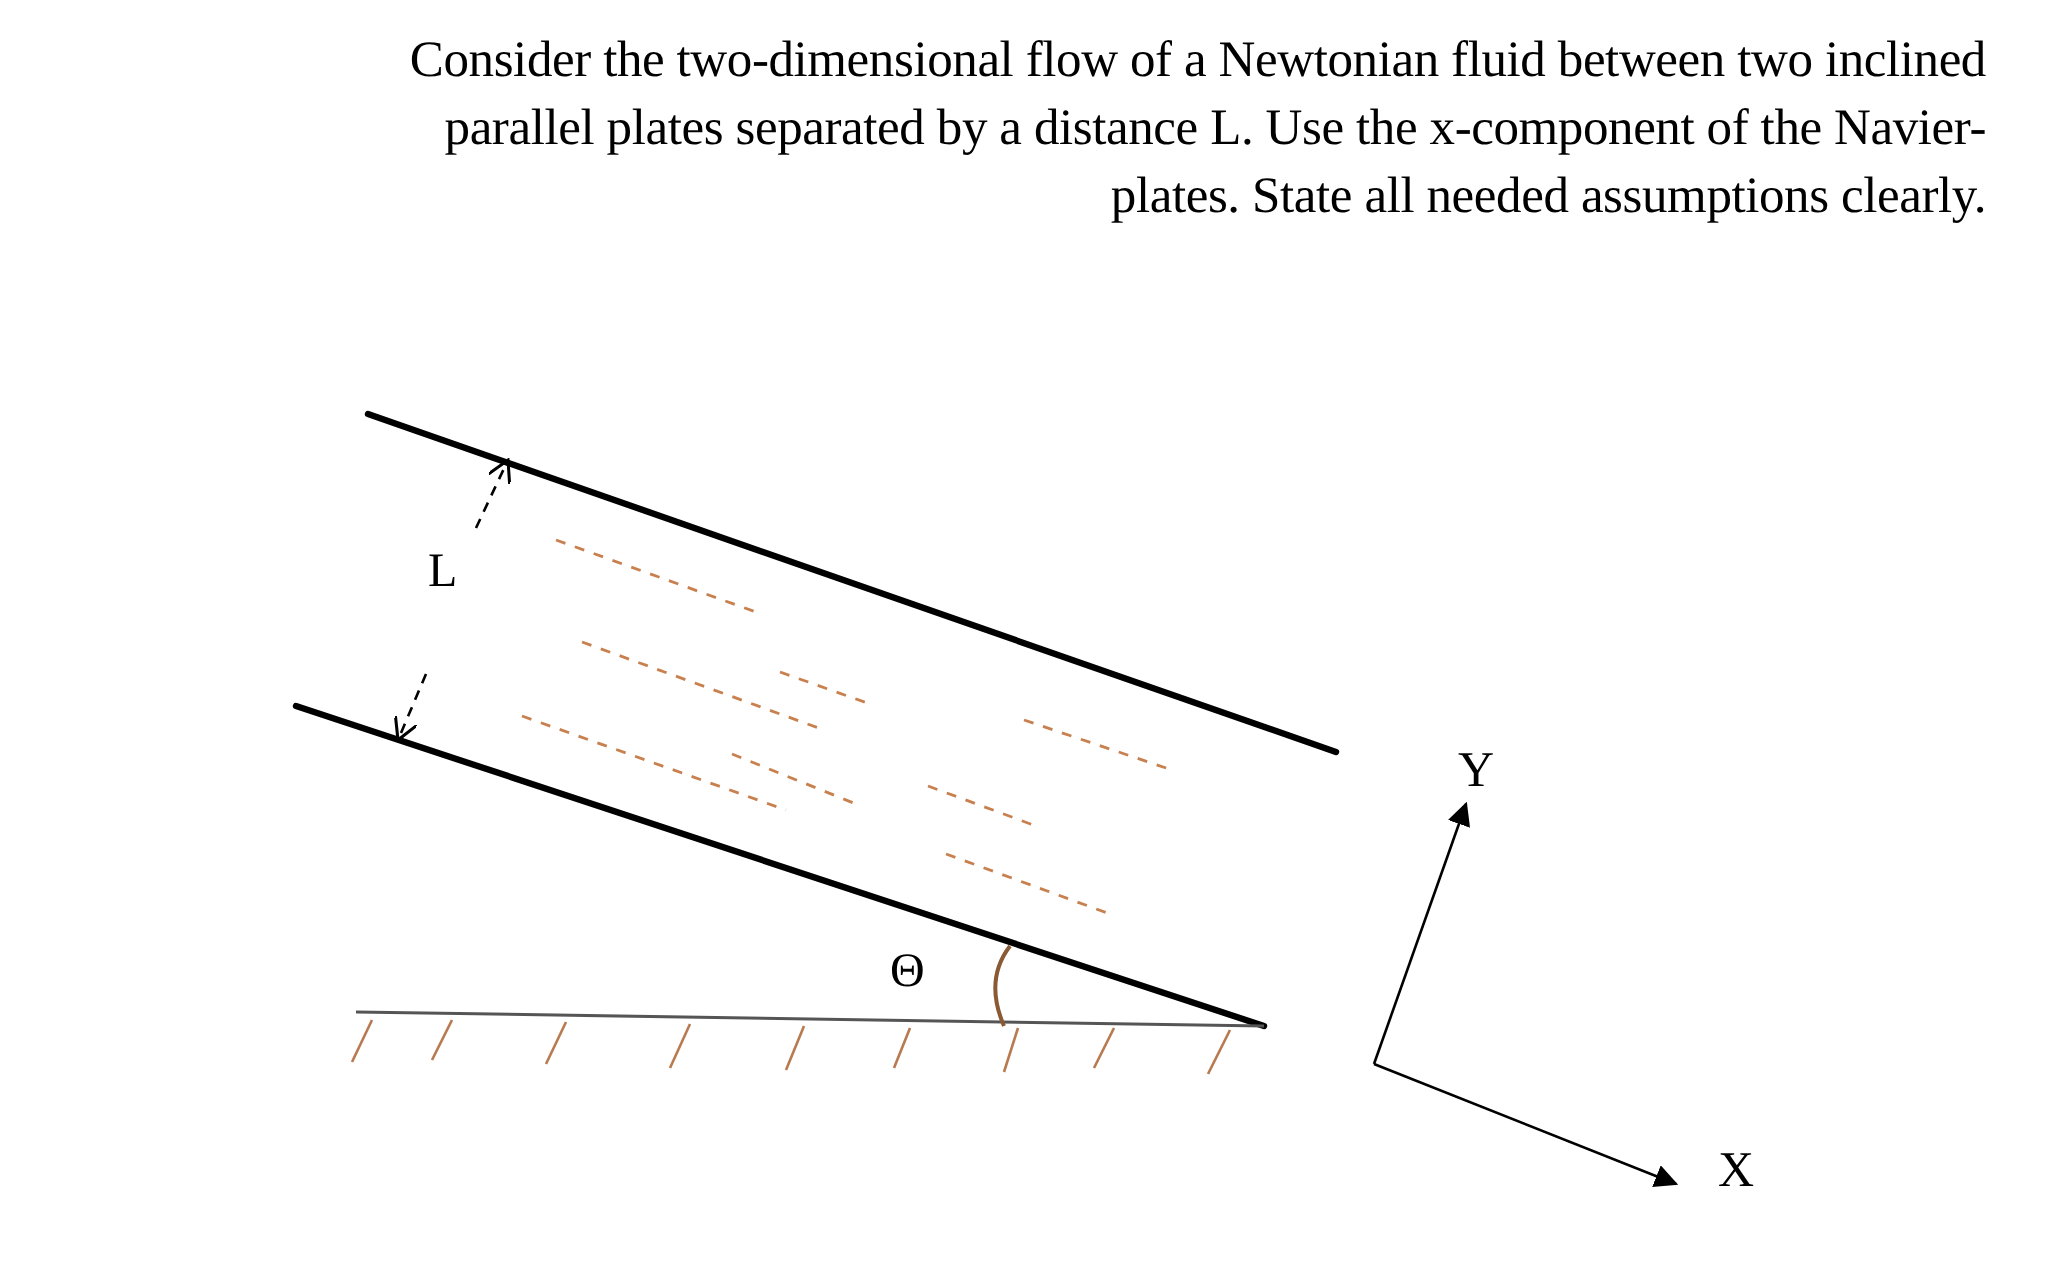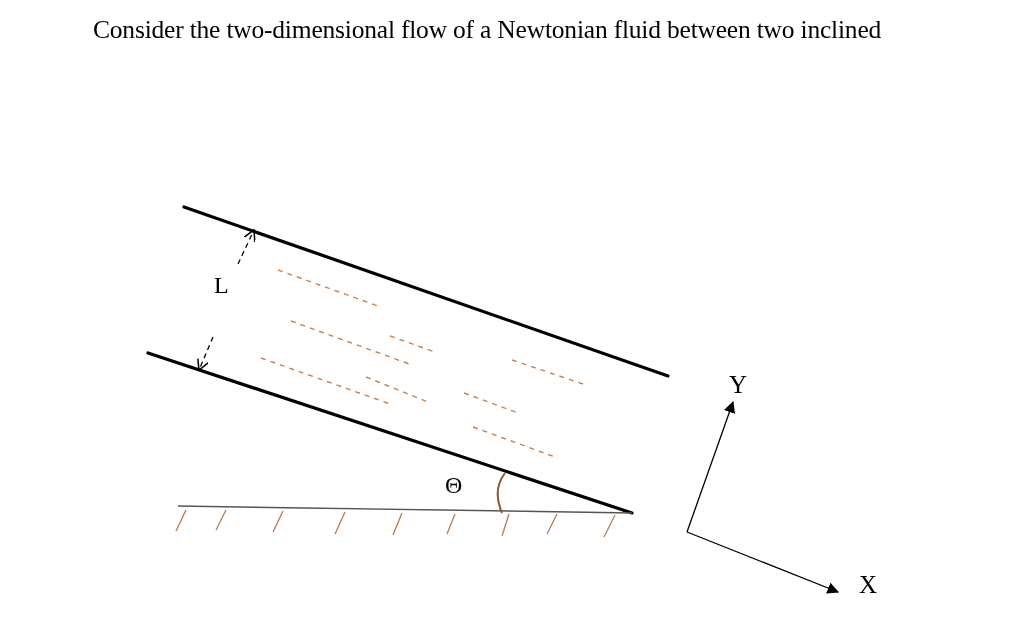--- a/index.html
+++ b/index.html
@@ -16,20 +16,21 @@
     .problem-text {
       position: absolute;
       left: 93px;
       top: 13px;
       width: 900px;
       font-family: "Liberation Serif", "DejaVu Serif", serif;
       font-size: 25.5px;
       line-height: 34px;
       color: #000000;
       letter-spacing: -0.2px;
+      text-align: right;
     }
     .problem-text .line {
       display: block;
       white-space: nowrap;
     }
     .figure {
       position: absolute;
       left: 0;
       top: 0;
       width: 1024px;
@@ -38,20 +39,22 @@
     .figure text {
       font-family: "Liberation Serif", "DejaVu Serif", serif;
       fill: #000000;
     }
   </style>
 </head>
 <body>
 
 <div class="problem-text">
   <span class="line">Consider the two-dimensional flow of a Newtonian fluid between two inclined</span>
+  <span class="line">parallel plates separated by a distance L. Use the x-component of the Navier-</span>
+  <span class="line">plates. State all needed assumptions clearly.</span>
 </div>
 
 <svg class="figure" width="1024" height="636" viewBox="0 0 1024 636" xmlns="http://www.w3.org/2000/svg">
   <defs>
     <marker id="open-arrow" viewBox="0 0 10 10" refX="9" refY="5" markerWidth="9" markerHeight="9" orient="auto-start-reverse">
       <path d="M0,0 L9,5 L0,10" fill="none" stroke="#000" stroke-width="1.3"></path>
     </marker>
     <marker id="solid-arrow" viewBox="0 0 10 10" refX="9" refY="5" markerWidth="9" markerHeight="9" orient="auto">
       <path d="M0,0 L10,5 L0,10 z" fill="#000"></path>
     </marker>

